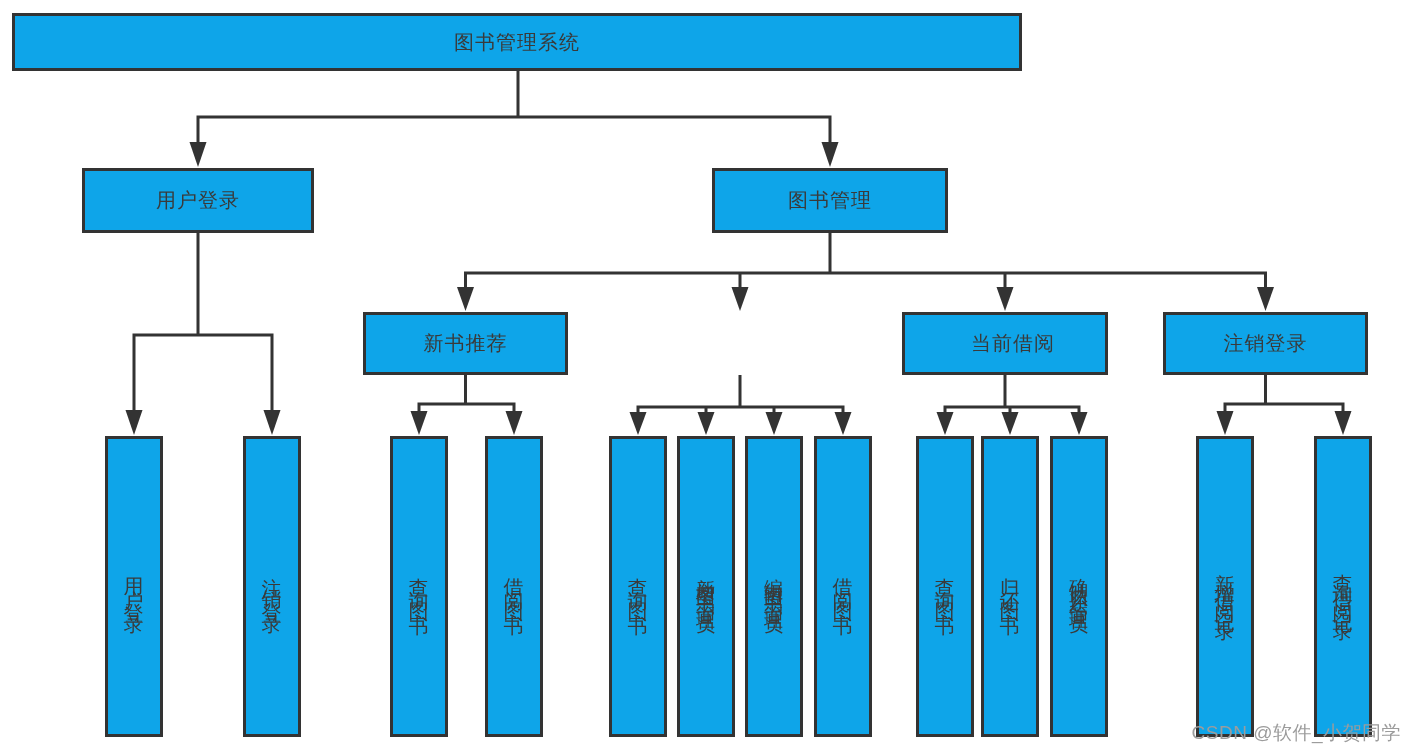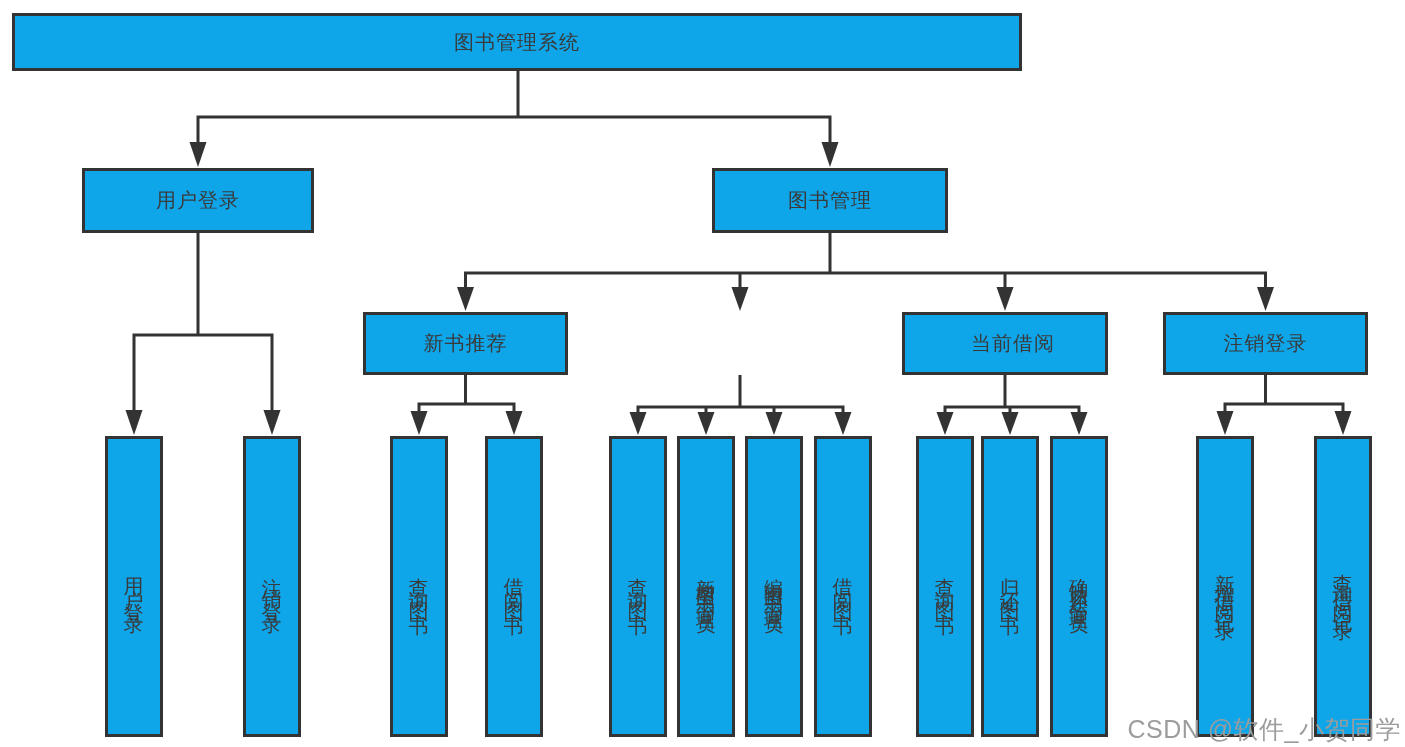--- a/index.html
+++ b/index.html
@@ -57,21 +57,21 @@
   .lf8  { left: 814px; }
   .lf9  { left: 916px; }
   .lf10 { left: 981px; }
   .lf11 { left: 1050px; }
   .lf12 { left: 1196px; }
   .lf13 { left: 1314px; }
   .watermark {
     position: absolute;
     right: 4px;
     bottom: 1px;
-    font-size: 25px;
+    font-size: 19px;
     color: #9c9c9c;
     z-index: 5;
     letter-spacing: 0.5px;
     white-space: nowrap;
   }
 </style>
 </head>
 <body>
 
 <div id="stage">

